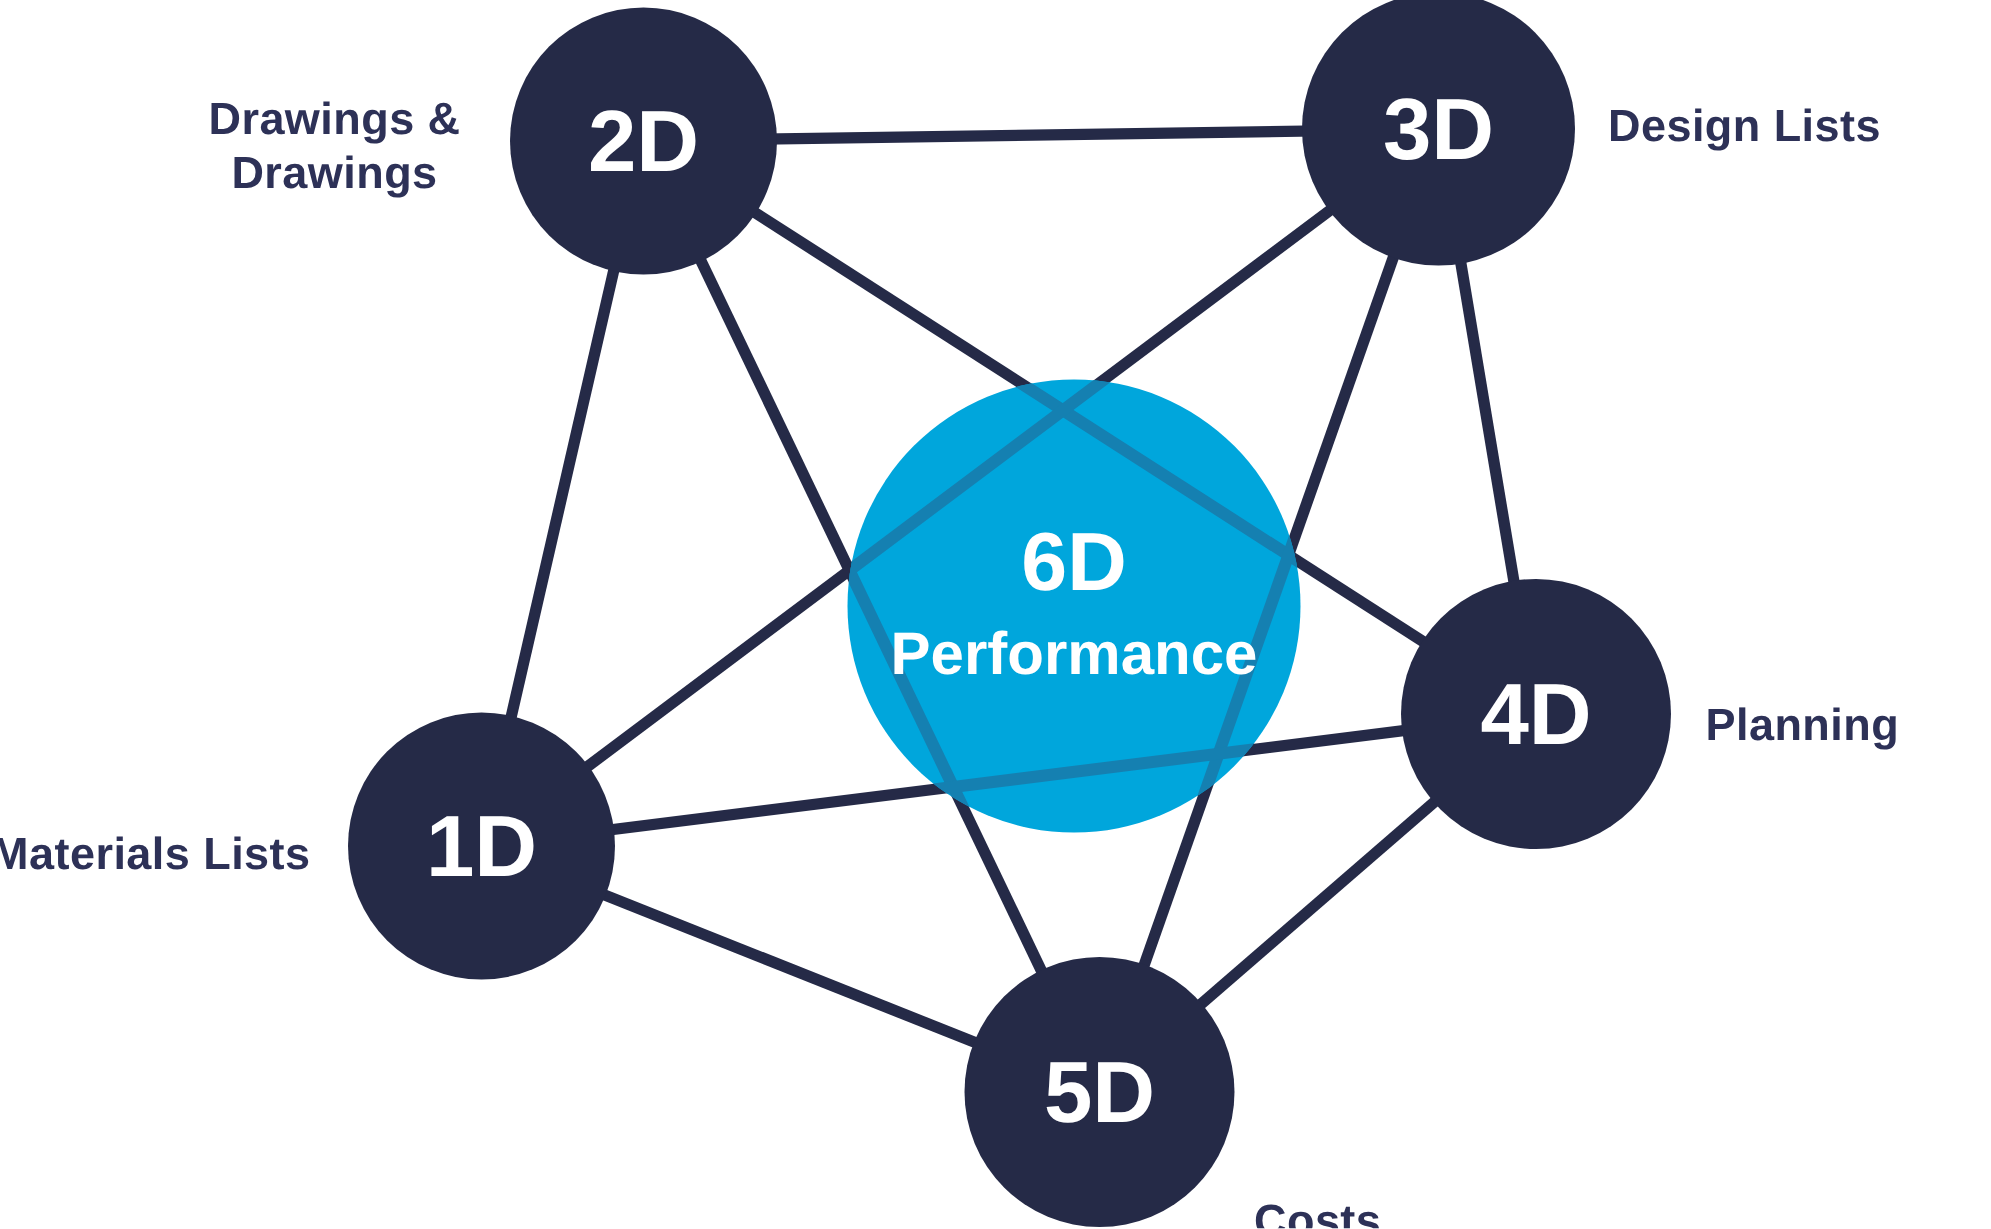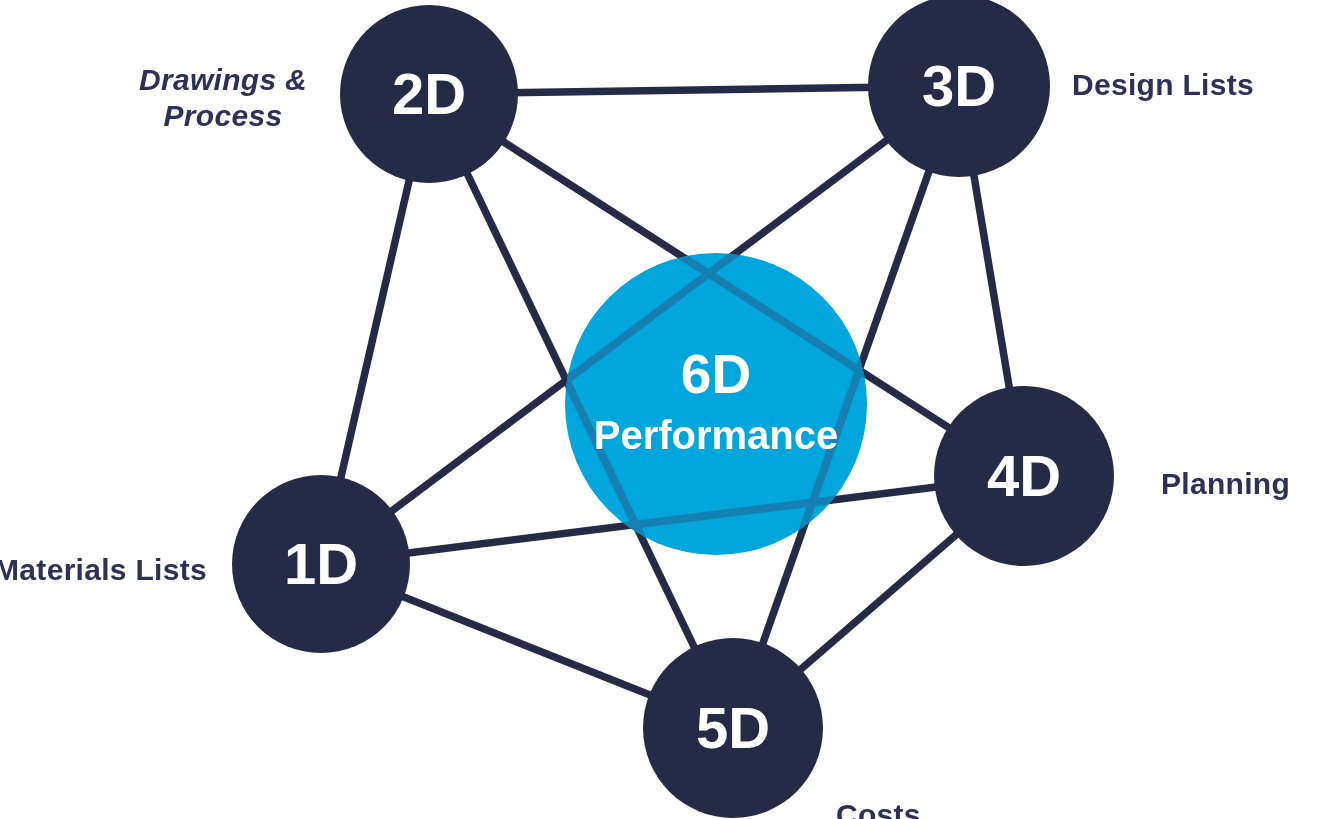--- a/index.html
+++ b/index.html
@@ -69,25 +69,25 @@
         <text x="1024" y="496" text-anchor="middle" fill="#FFFFFF" font-family="&quot;Liberation Sans&quot;, sans-serif" font-size="58" font-weight="700">4D</text>
       </g>
       <g>
         <circle cx="733" cy="728" r="90" fill="#252A47"></circle>
         <text x="733" y="748" text-anchor="middle" fill="#FFFFFF" font-family="&quot;Liberation Sans&quot;, sans-serif" font-size="58" font-weight="700">5D</text>
       </g>
       <text x="716" y="393" text-anchor="middle" fill="#FFFFFF" font-family="&quot;Liberation Sans&quot;, sans-serif" font-size="55" font-weight="700">6D</text>
       <text x="716" y="449" text-anchor="middle" fill="#FFFFFF" font-family="&quot;Liberation Sans&quot;, sans-serif" font-size="40" font-weight="700">Performance</text>
     </svg>
 
-  <div class="side-label" id="label-2d" style="left: 83px; top: 62px; width: 280px; text-align: center; color: rgb(45, 49, 87); font-style: italic;">
+  <div class="side-label" id="label-2d" style="left: 83px; top: 62px; width: 280px; text-align: center; color: rgb(45, 49, 87);">
     <span class="lline">Drawings &amp;</span>
-    <span class="lline">Process</span>
+    <span class="lline">Drawings</span>
   </div>
 
   <div class="side-label" id="label-3d" style="left: 1072px; top: 67px; color: rgb(45, 49, 87);">Design Lists</div>
 
-  <div class="side-label" id="label-4d" style="left: 1137px; top: 466px; color: rgb(45, 49, 87); margin-left: 24px;">Planning</div>
+  <div class="side-label" id="label-4d" style="left: 1137px; top: 466px; color: rgb(45, 49, 87);">Planning</div>
 
   <div class="side-label" id="label-1d" style="right: 1120px; top: 552px; text-align: right; color: rgb(45, 49, 87);">Materials Lists</div>
 
   <div class="side-label" id="label-5d" style="left: 836px; top: 756px; color: rgb(45, 49, 87); margin-top: 41px;">Costs</div>
 </div>
 
 </body></html>

